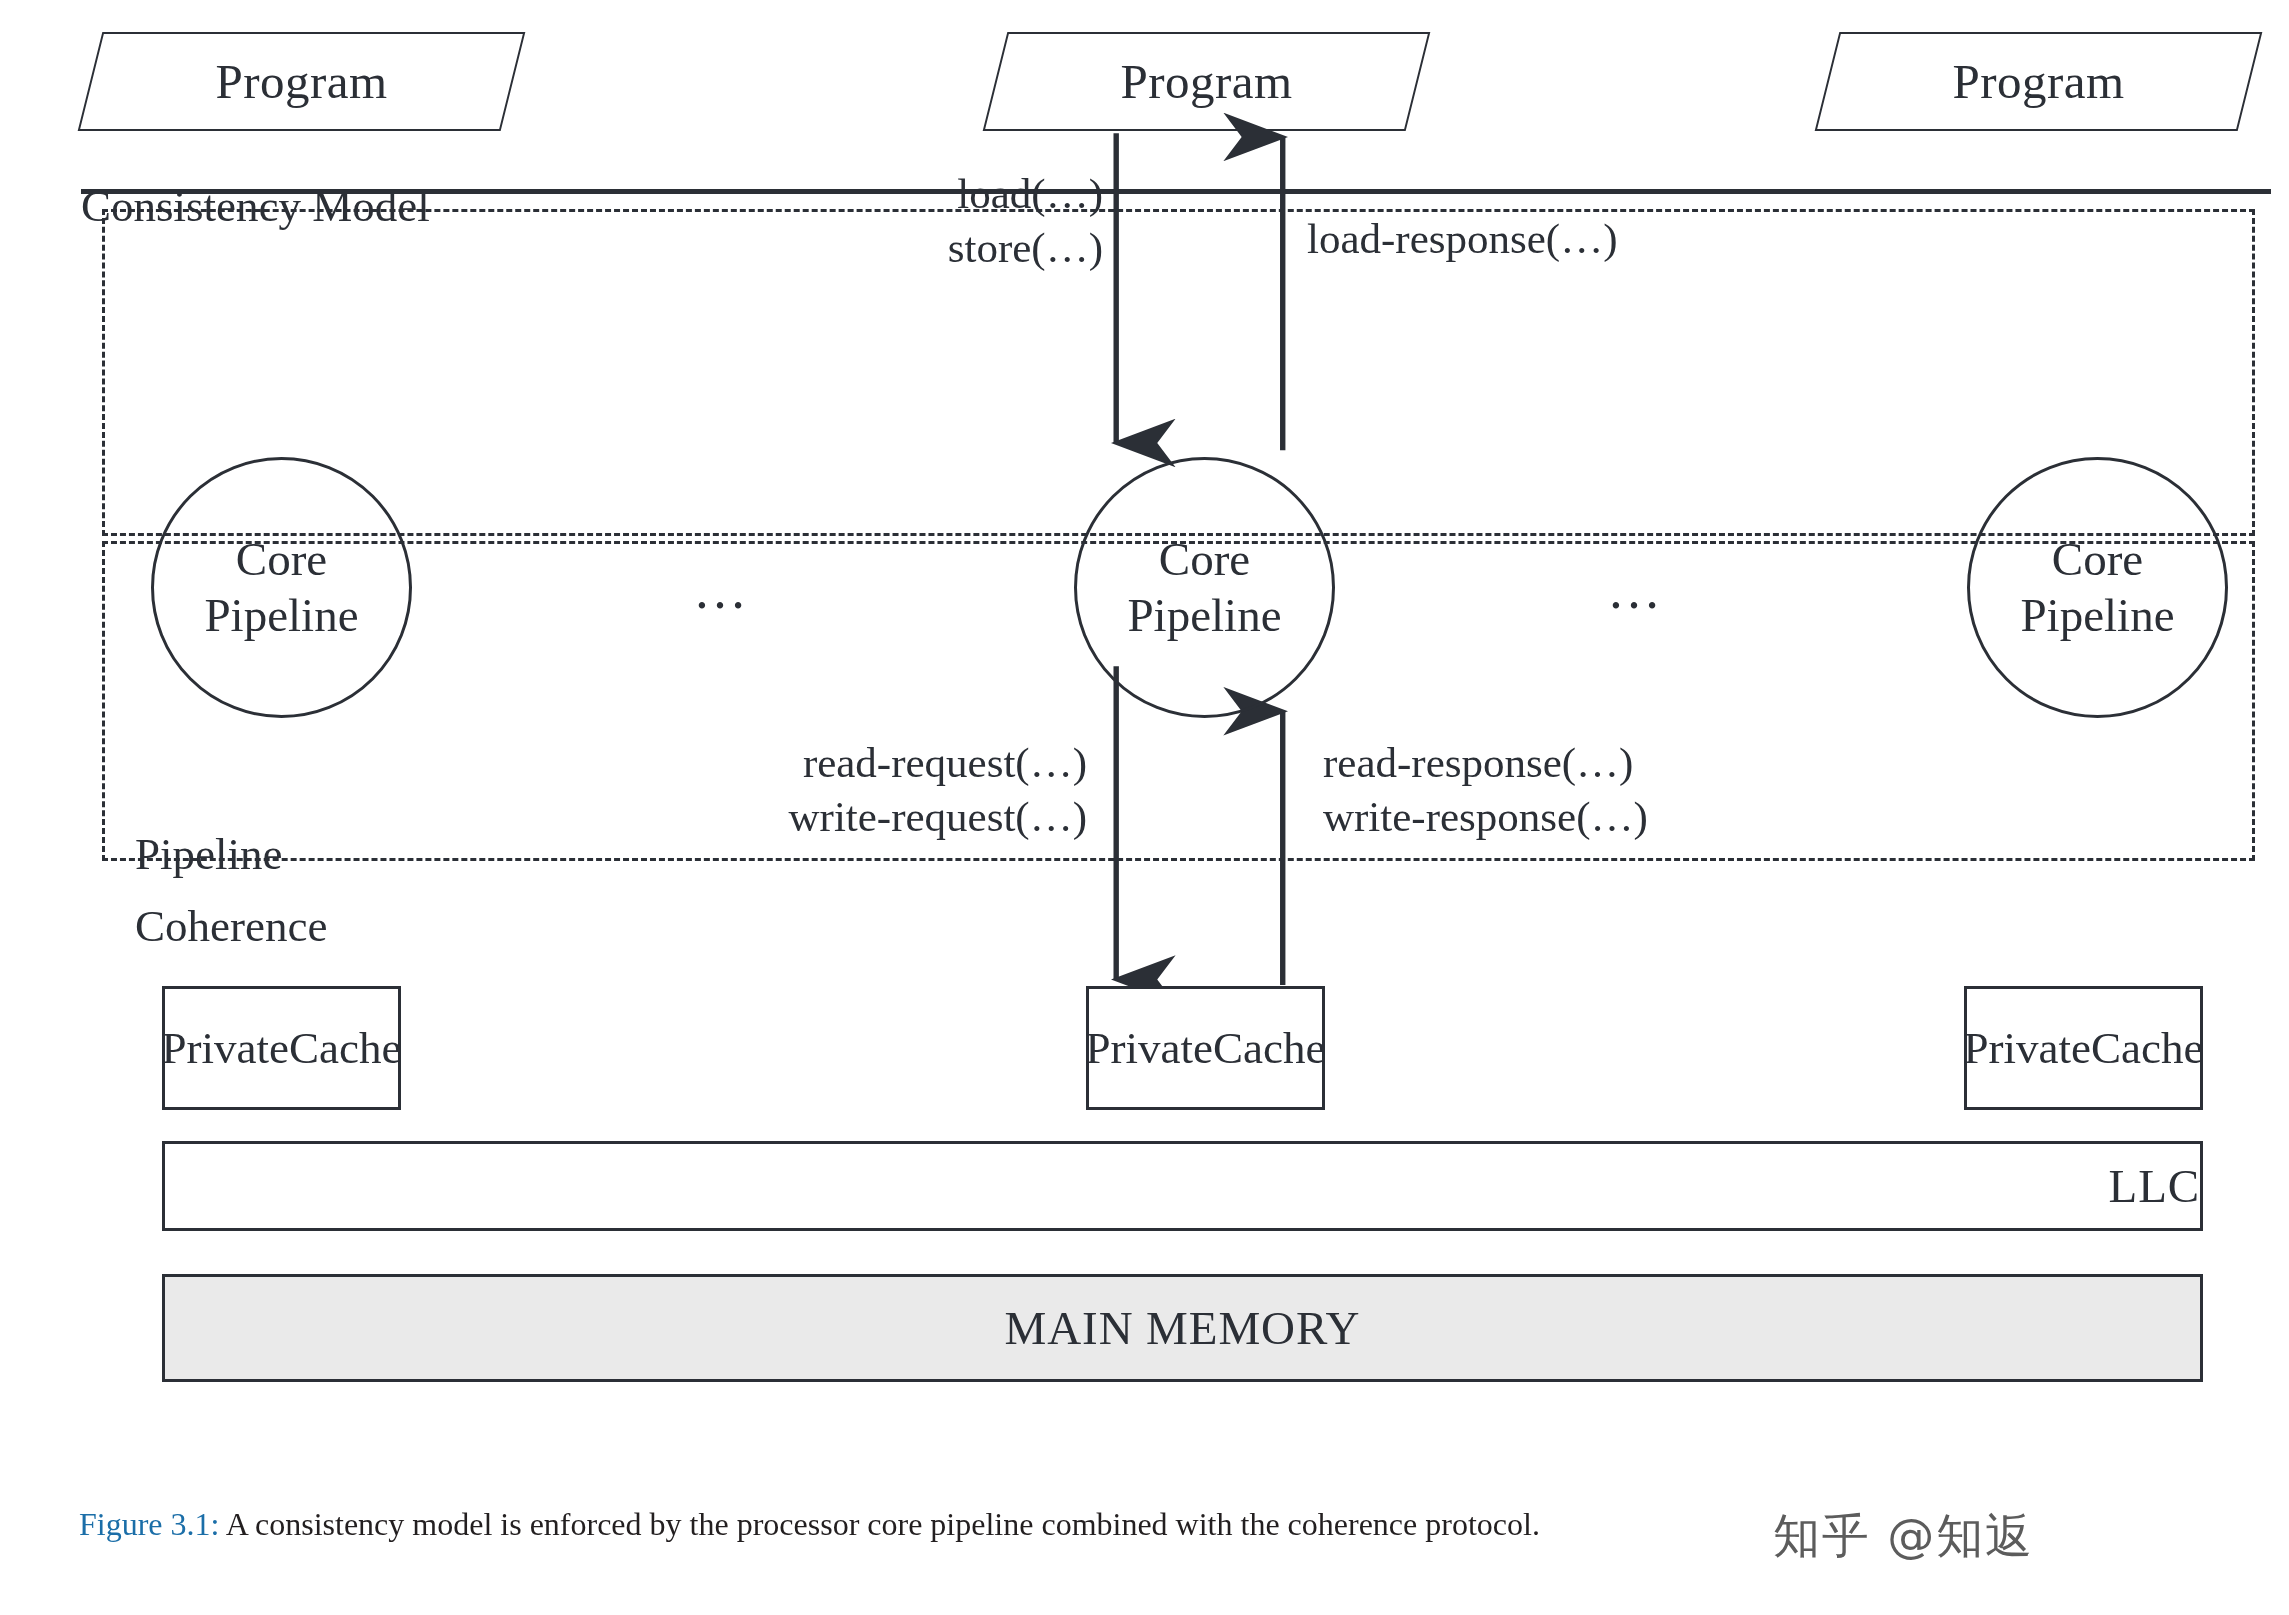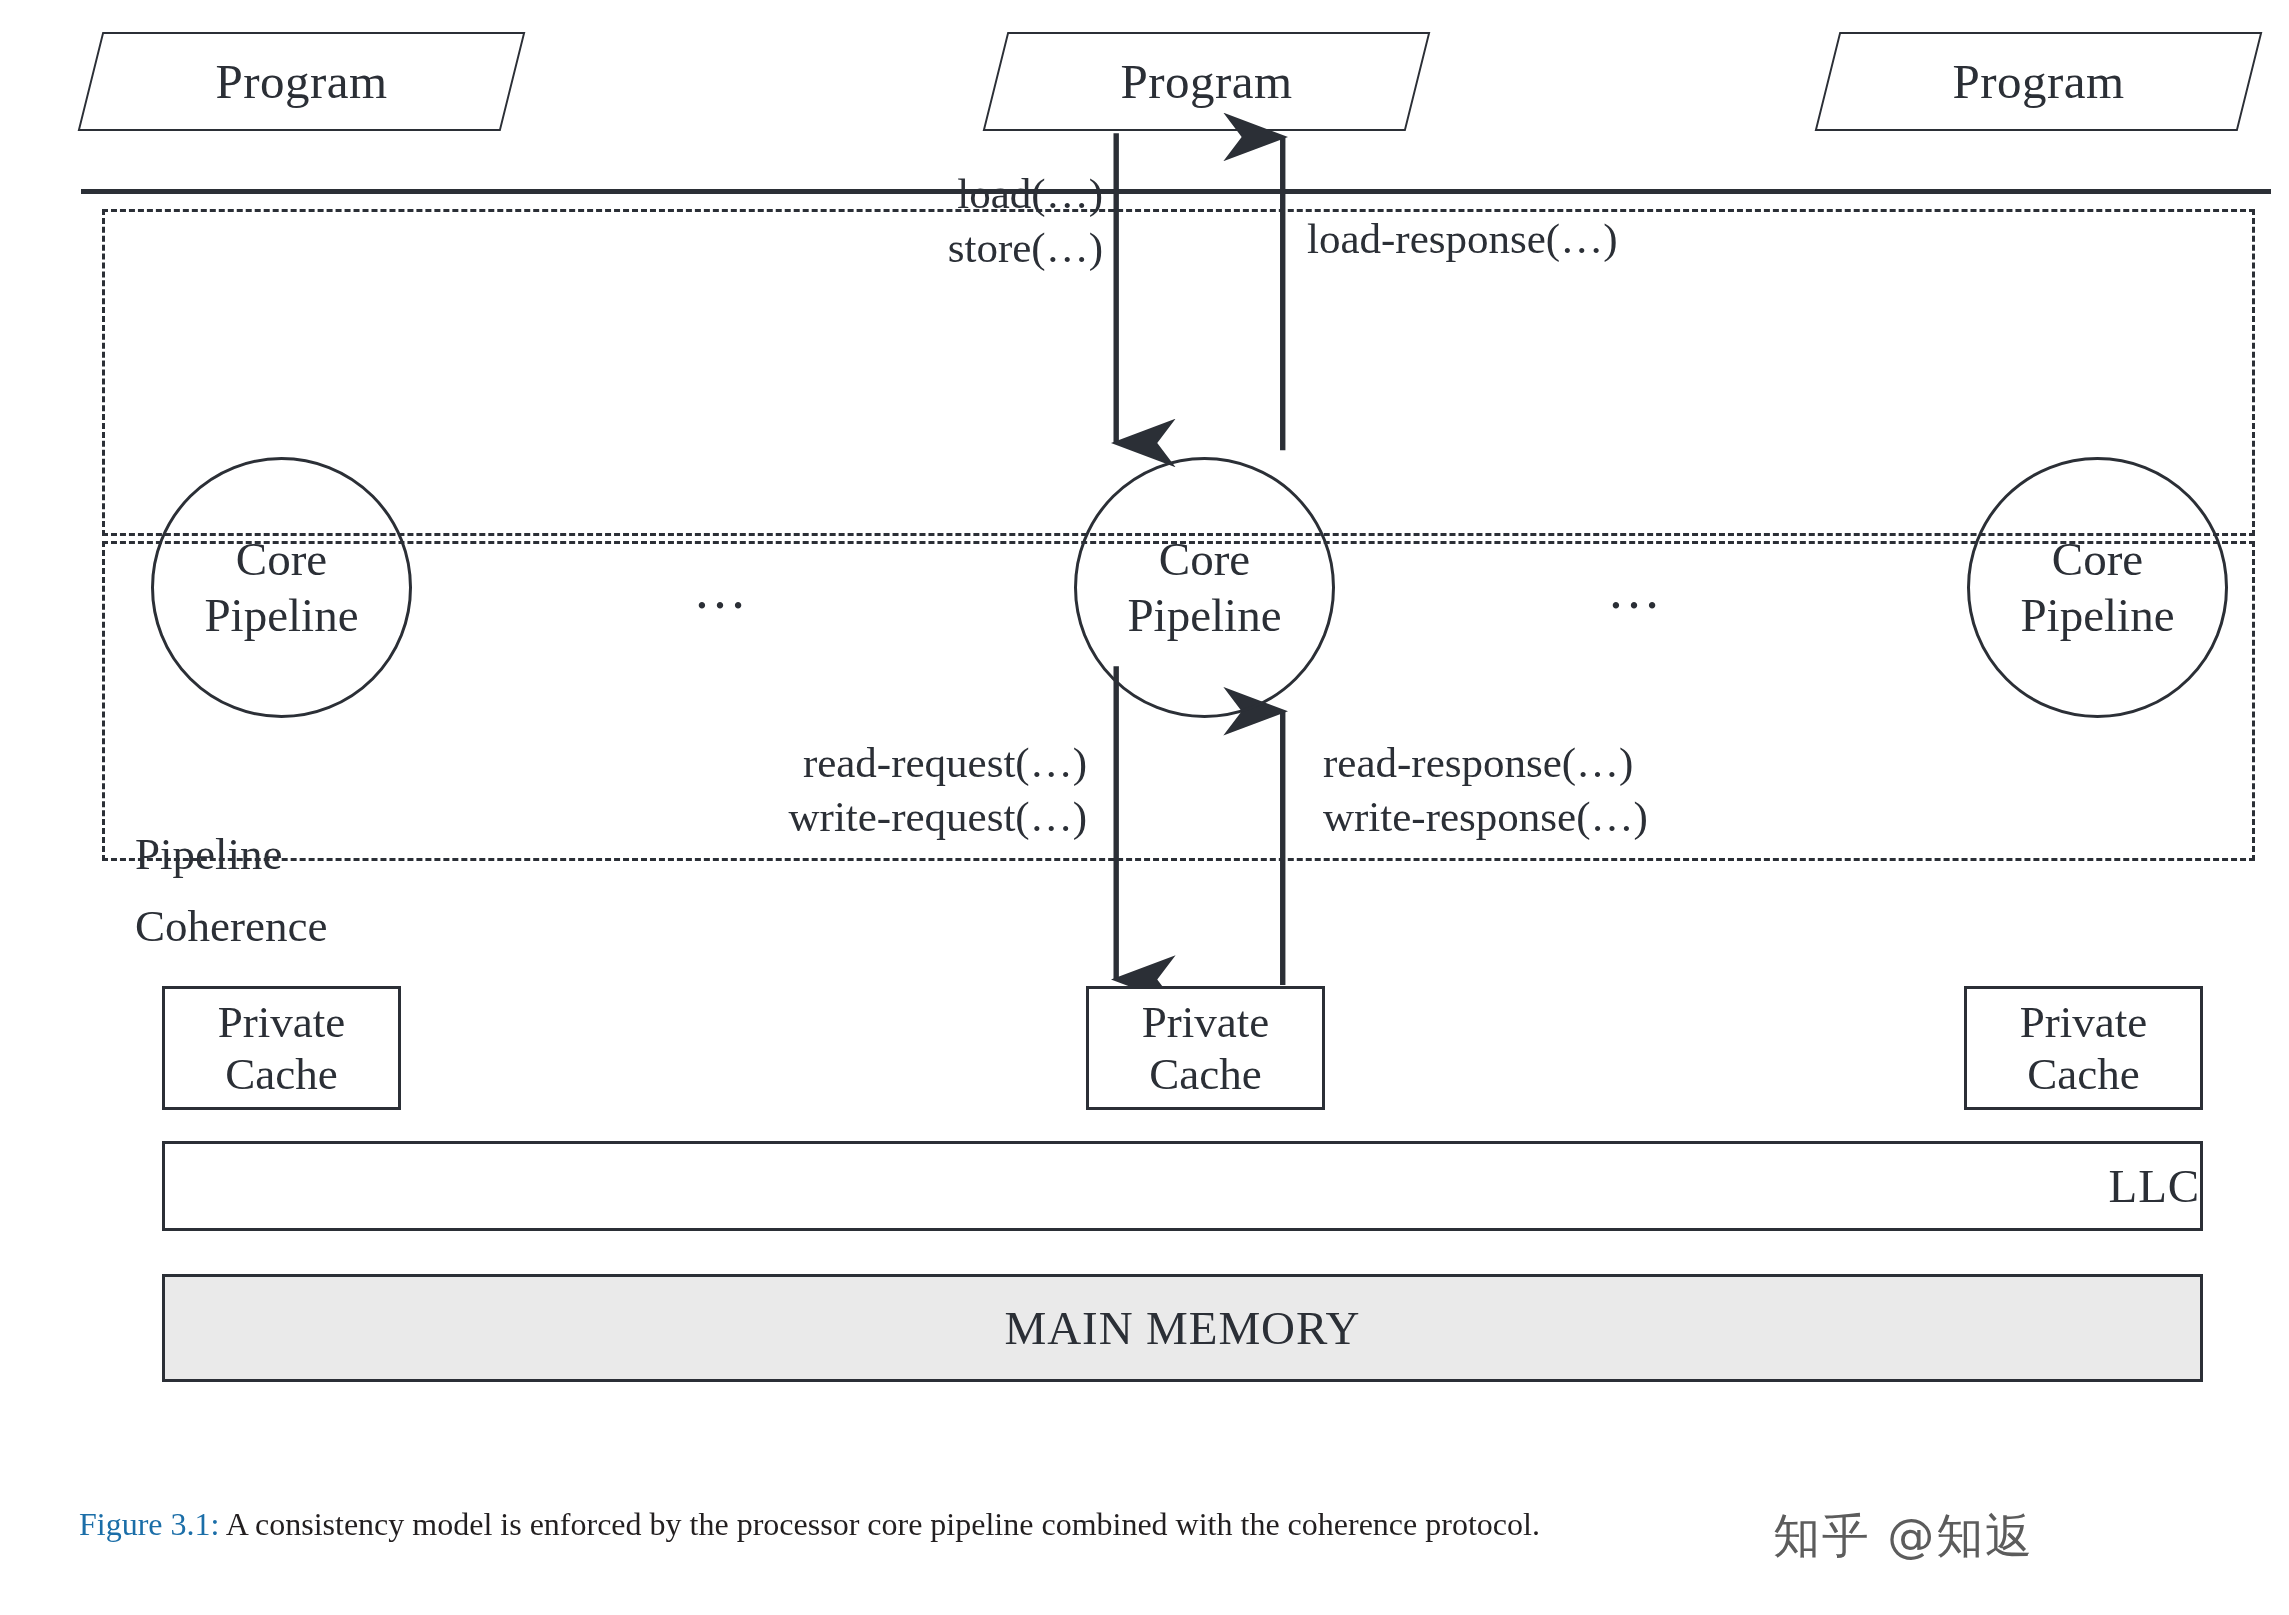--- a/index.html
+++ b/index.html
@@ -64,21 +64,21 @@
 
   
   .cache-box {
     position: absolute;
     width: 239px;
     height: 124px;
     border: 3.6px solid #2b2f36;
     background: #ffffff;
     box-sizing: border-box;
     display: flex;
-    flex-direction: column;
+    flex-direction: row;
     align-items: center;
     justify-content: center;
     line-height: 1.16;
     font-size: 45px;
     z-index: 5;
   }
   .cache-box span { display: block; white-space: nowrap; }
 
   
   .wide-bar {
@@ -201,20 +201,21 @@
   <div class="abs" style="left:995px; top:31.5px;">
     <div class="program-box"></div>
     <div class="program-label">Program</div>
   </div>
 
   <div class="abs" style="left:1827px; top:31.5px;">
     <div class="program-box"></div>
     <div class="program-label">Program</div>
   </div>
 
+  <div class="section-label" style="left:81px; top:232px; transform:translateY(-100%);">Consistency Model</div>
   <div id="consistency-rule"></div>
 
   <div id="pipeline-dashed-box"></div>
   <div id="coherence-dashed-box"></div>
 
   <div class="section-label" style="left:135px; top:828px;">Pipeline</div>
   <div class="section-label" style="left:135px; top:900px;">Coherence</div>
 
   <div class="core-circle" style="left:151px; top:457px;">
     <span>Core</span>

